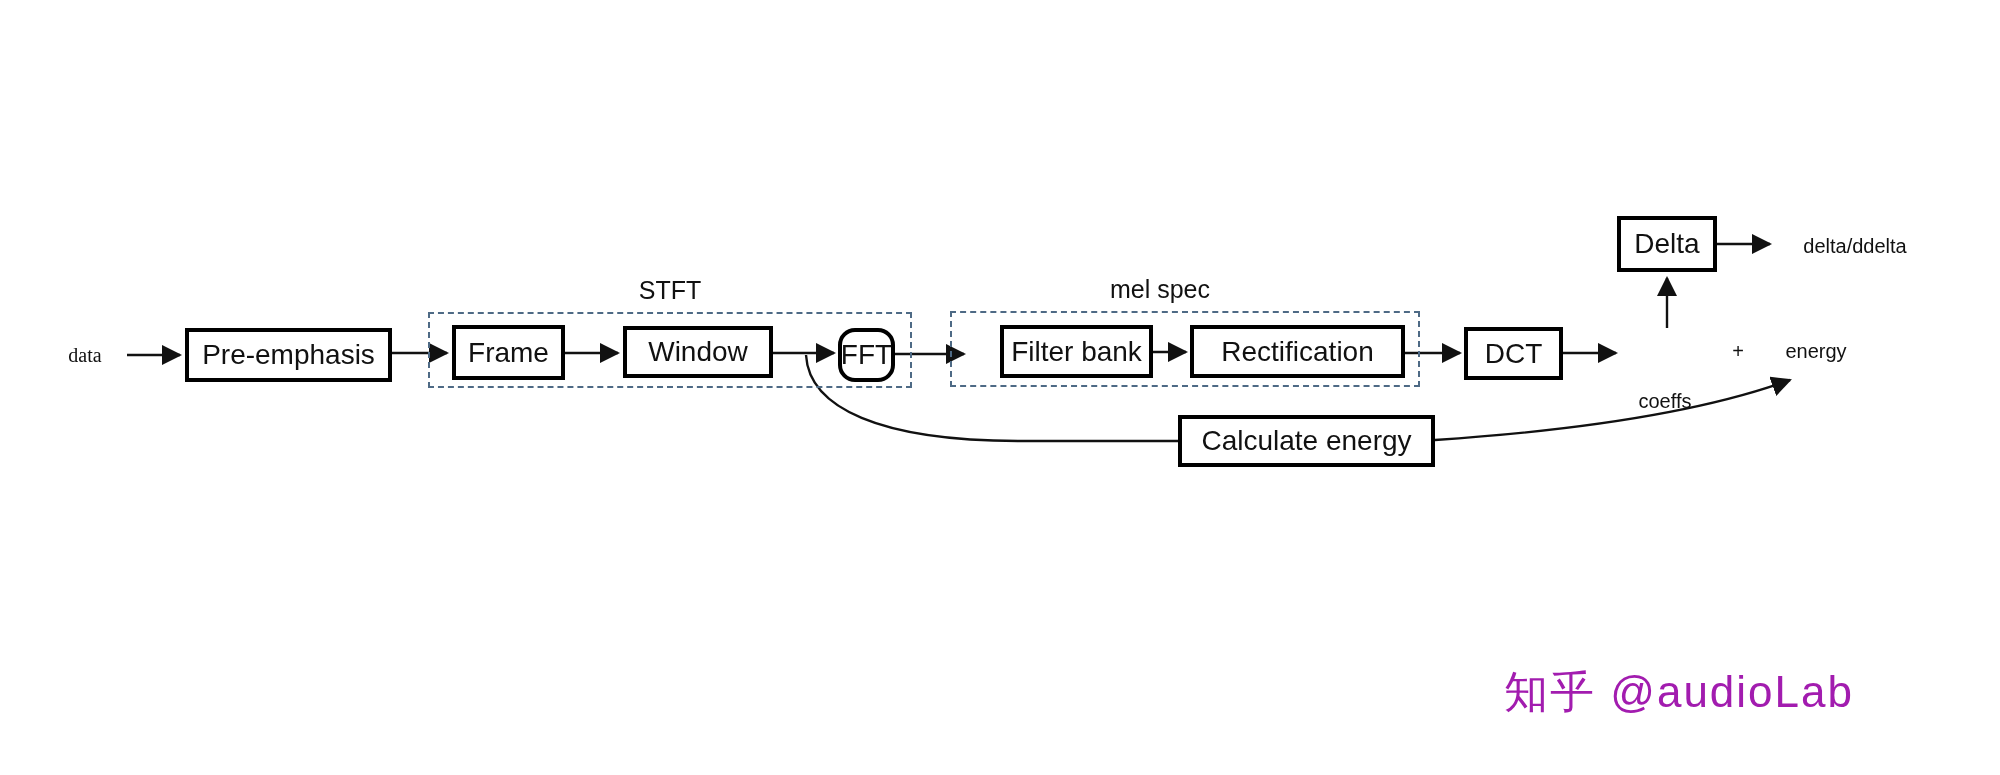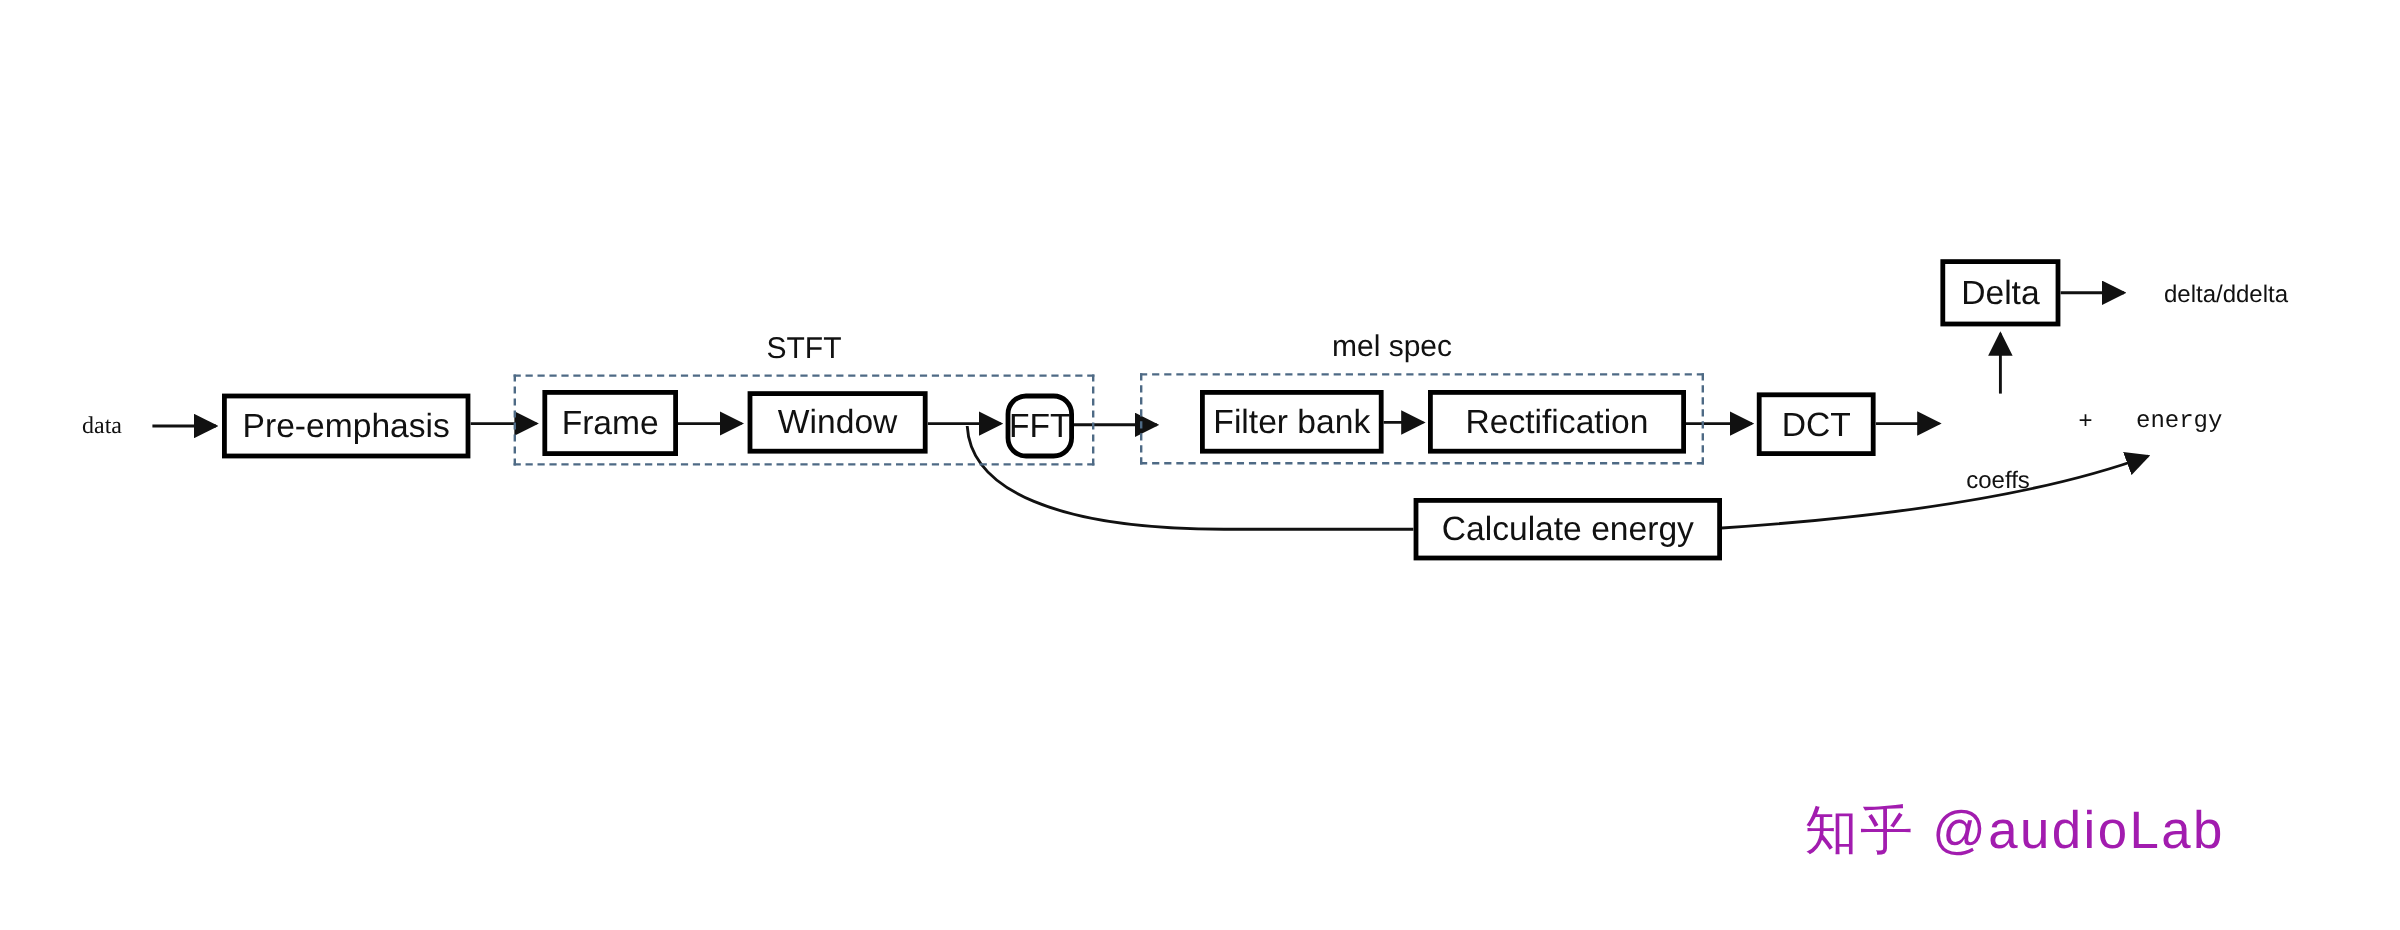--- a/index.html
+++ b/index.html
@@ -89,18 +89,18 @@
   <div class="node" style="left:623px; top:326px; width:150px; height:52px;">Window</div>
   <div class="node" style="left:838px; top:328px; width:57px; height:54px;border-radius:17px;">FFT</div>
   <div class="node" style="left:968px; top:325px; width:153px; height:53px;margin-left:32px;">Filter bank</div>
   <div class="node" style="left:1190px; top:325px; width:215px; height:53px;">Rectification</div>
   <div class="node" style="left:1464px; top:327px; width:99px; height:53px;">DCT</div>
   <div class="node" style="left:1617px; top:216px; width:100px; height:56px;">Delta</div>
   <div class="node" style="left:1178px; top:415px; width:257px; height:52px;">Calculate energy</div>
 
   <div class="flow-label" style="left:1665px; top:353px;margin-top:48px;">coeffs</div>
   <div class="flow-label" style="left:1738px; top:351px;">+</div>
-  <div class="flow-label" style="left:1816px; top:351px;font-family:Liberation Mono, monospace;">energy</div>
+  <div class="flow-label" style="left:1816px; top:351px;">energy</div>
   <div class="flow-label" style="left:1855px; top:246px;">delta/ddelta</div>
 
   <div class="watermark">知乎 @audioLab</div>
 
 </div>
 
 </body></html>

